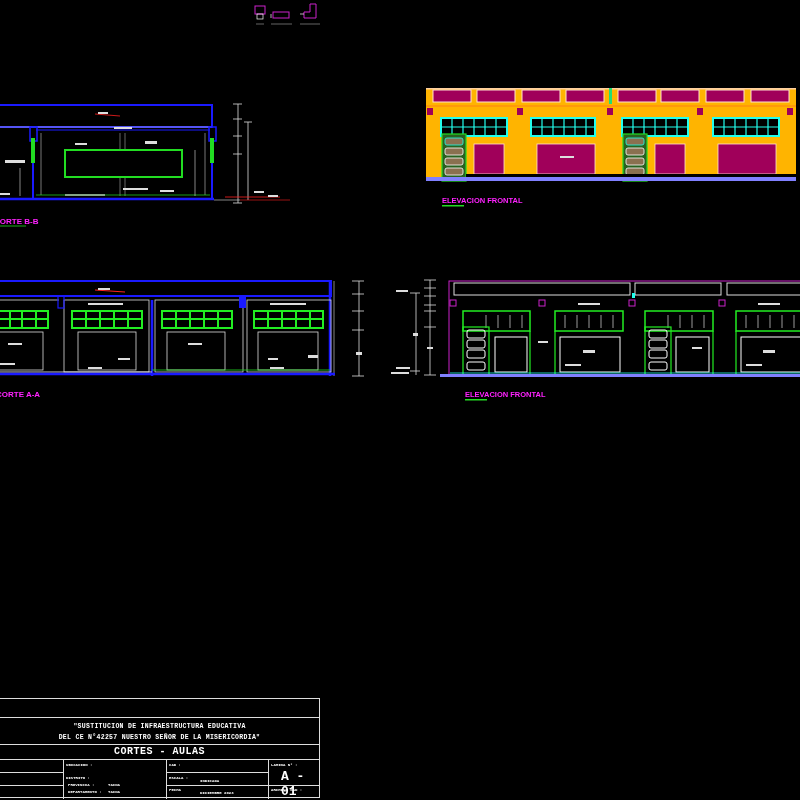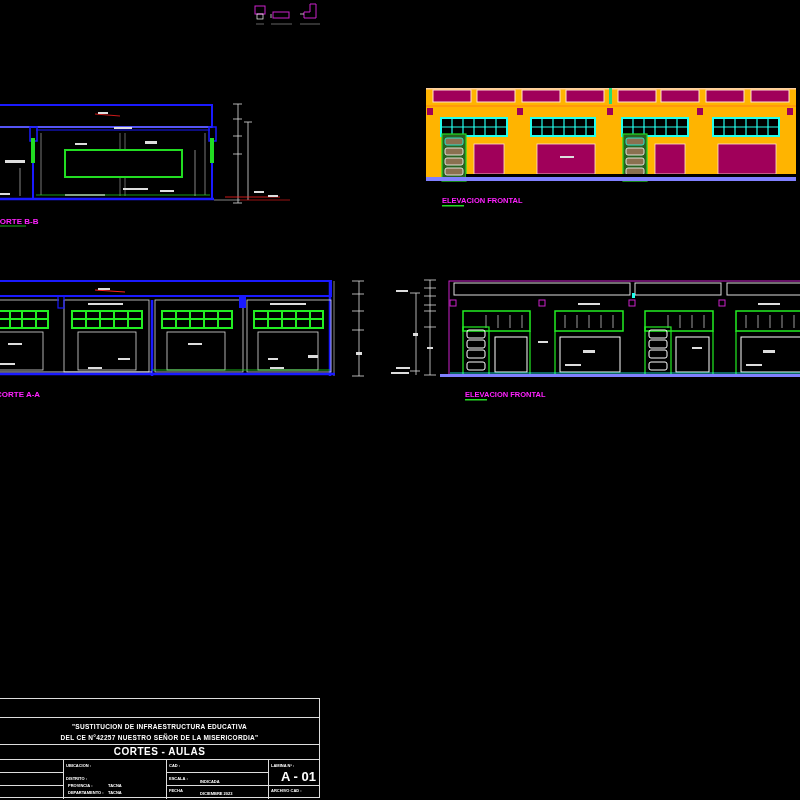--- a/index.html
+++ b/index.html
@@ -1,19 +1,19 @@
 <!DOCTYPE html>
 <html><head>
 <meta charset="utf-8">
 <style>
   html,body{margin:0;padding:0;background:#000;}
   body{width:800px;height:800px;position:relative;overflow:hidden;font-family:"Liberation Sans",sans-serif;}
   svg{position:absolute;left:0;top:0;}
   .lbl{font-family:"Liberation Sans",sans-serif;font-weight:bold;}
-  .tb{position:absolute;left:0;top:698px;width:320px;height:100px;border:1px solid #ddd;border-left:none;box-sizing:border-box;color:#fff;font-family:Liberation Sans, sans-serif;}
+  .tb{position:absolute;left:0;top:698px;width:320px;height:100px;border:1px solid #ddd;border-left:none;box-sizing:border-box;color:#fff;font-family:Liberation Mono, monospace;}
   .tb-title1,.tb-title2{position:absolute;left:0;right:0;text-align:center;font-size:6.5px;font-weight:bold;letter-spacing:0.3px;}
   .tb-main{position:absolute;left:0;right:0;text-align:center;font-size:10px;font-weight:bold;letter-spacing:0.5px;}
   .tb-cell{position:absolute;font-size:4px;font-weight:bold;white-space:nowrap;}
   .tb-vline{position:absolute;width:0;border-left:1px solid #ddd;}
   .tb-hline{position:absolute;height:0;border-top:1px solid #ddd;}
   .sheet{position:absolute;font-size:13px;font-weight:bold;}
 </style>
 </head>
 <body>
 

